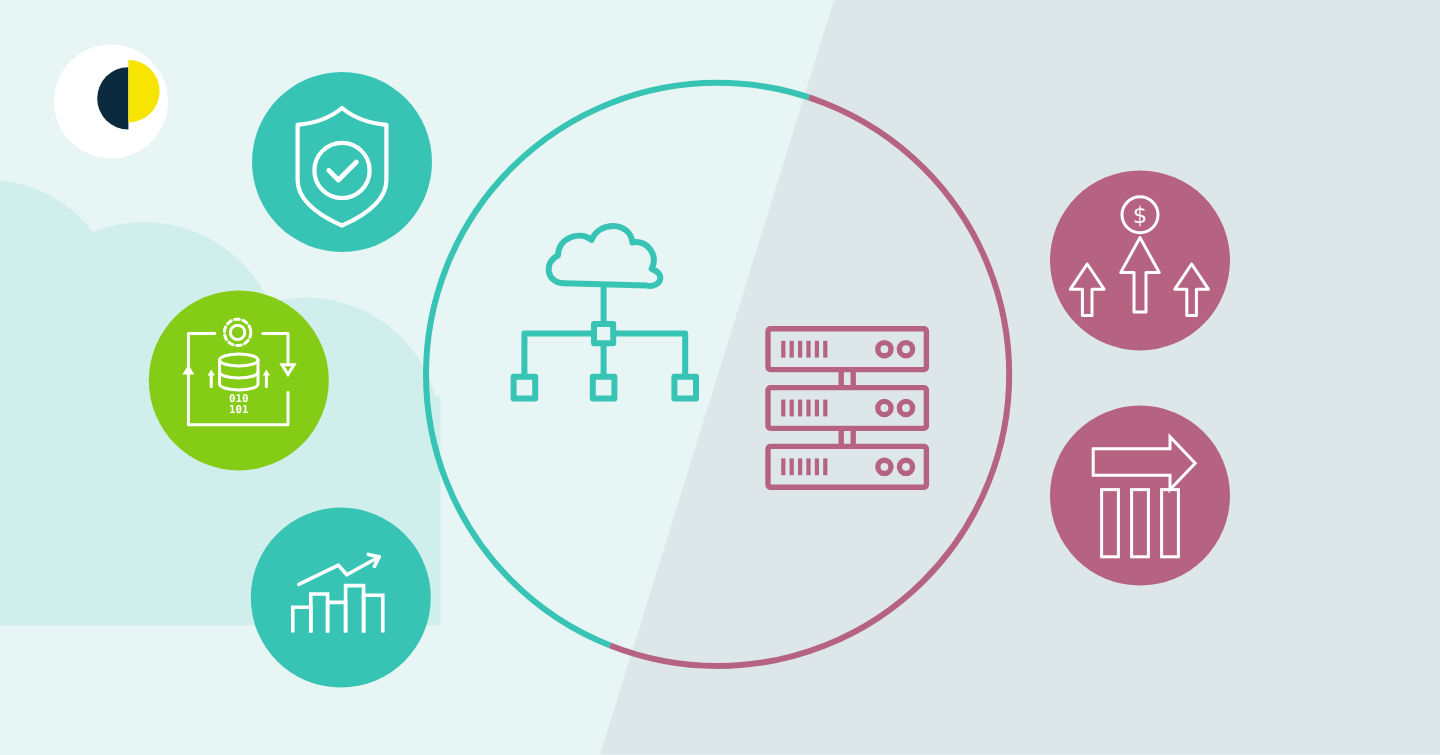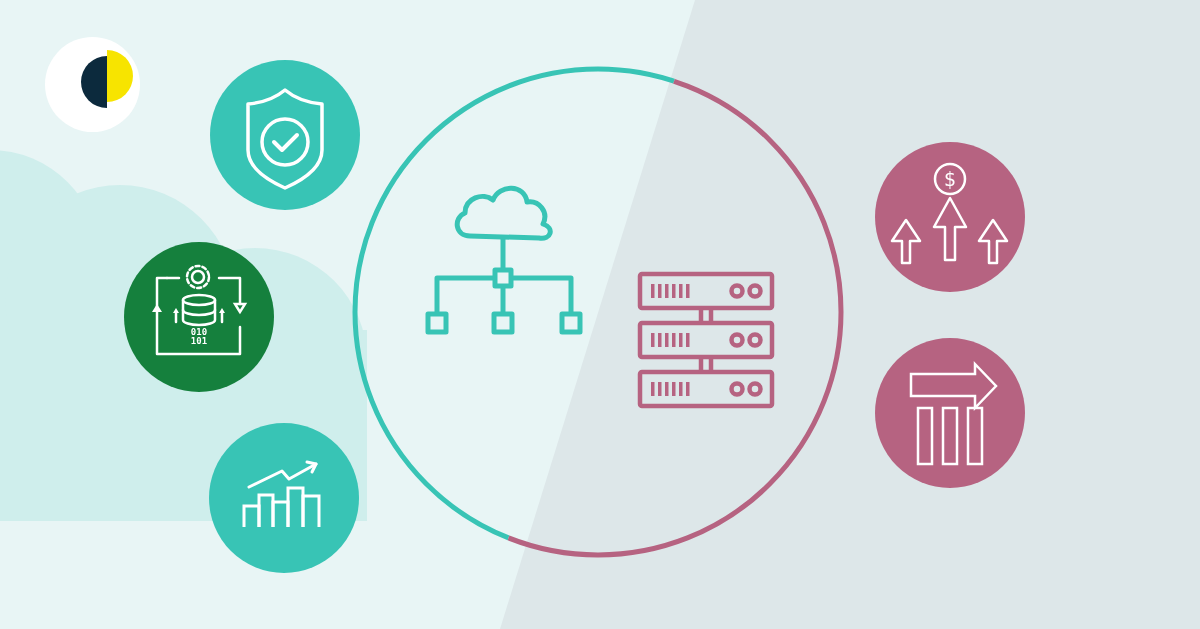--- a/index.html
+++ b/index.html
@@ -39,21 +39,21 @@
   </div>
 
   <div class="abs" style="left:210px;top:60px;width:150px;height:150px;border-radius:50%;background:#38c4b5;">
     <svg width="150" height="150" viewBox="0 0 150 150">
       <path d="M75,30 C87,40 100,43 112,44 L112,90 C112,108 93,120 75,128 C57,120 38,108 38,90 L38,44 C50,43 63,40 75,30 Z" fill="none" stroke="#fff" stroke-width="3.5" stroke-linejoin="round"></path>
       <circle cx="75" cy="82" r="23" fill="none" stroke="#fff" stroke-width="3.5"></circle>
       <polyline points="64,82 72,90 87,75" fill="none" stroke="#fff" stroke-width="4" stroke-linecap="round" stroke-linejoin="round"></polyline>
     </svg>
   </div>
 
-  <div class="abs" style="left:124px;top:242px;width:150px;height:150px;border-radius:50%;background:#15803d;">
+  <div class="abs" style="left:124px;top:242px;width:150px;height:150px;border-radius:50%;background:#84cc16;">
     <svg width="150" height="150" viewBox="0 0 150 150">
       <g fill="none" stroke="#fff" stroke-width="2.5" stroke-linecap="round" stroke-linejoin="round">
         <polyline points="55,36 33,36 33,112 116,112 116,85"></polyline>
         <polyline points="95,36 116,36 116,62"></polyline>
         <line x1="43" y1="36" x2="43" y2="36"></line>
         <circle cx="74" cy="35" r="6"></circle>
         <circle cx="74" cy="35" r="11" stroke-dasharray="4 3"></circle>
         <ellipse cx="75" cy="58" rx="16" ry="5"></ellipse>
         <path d="M59,58 L59,78 A16,5 0 0 0 91,78 L91,58"></path>
         <path d="M59,68 A16,5 0 0 0 91,68"></path>

